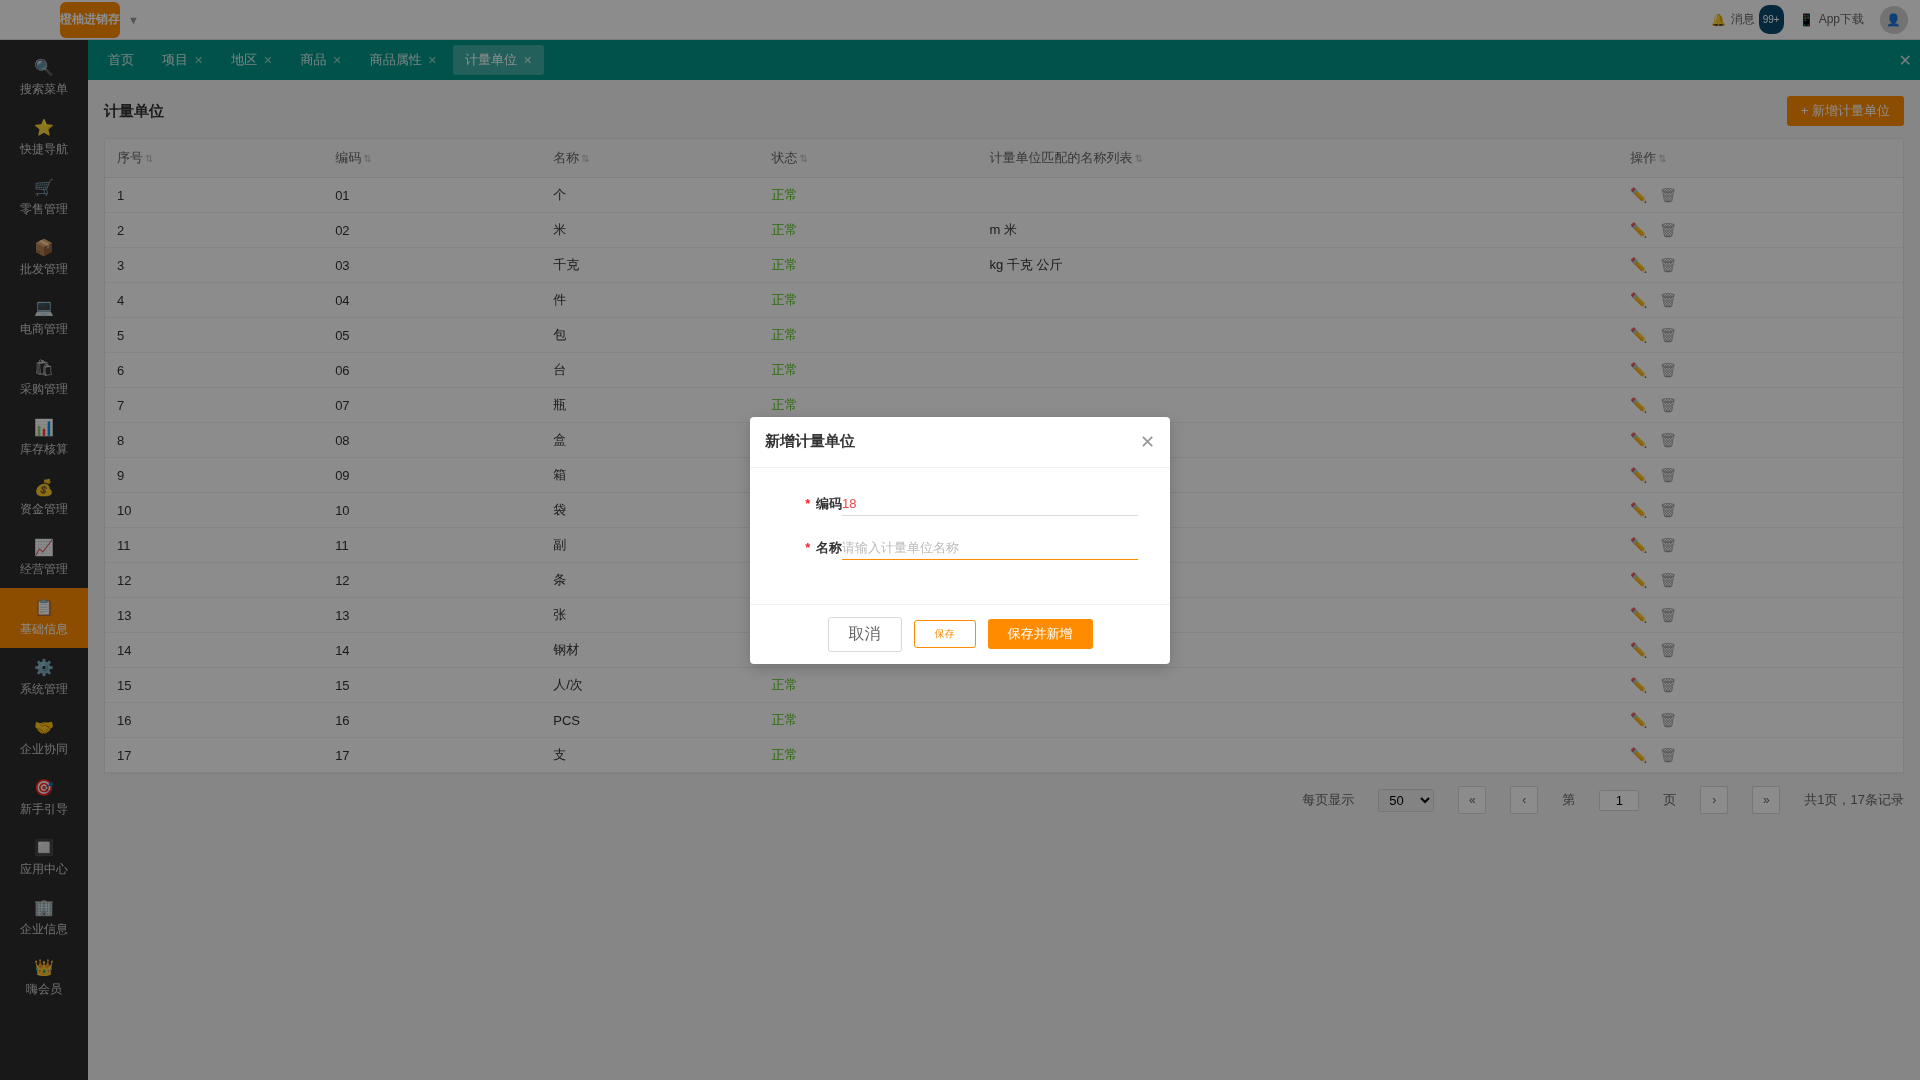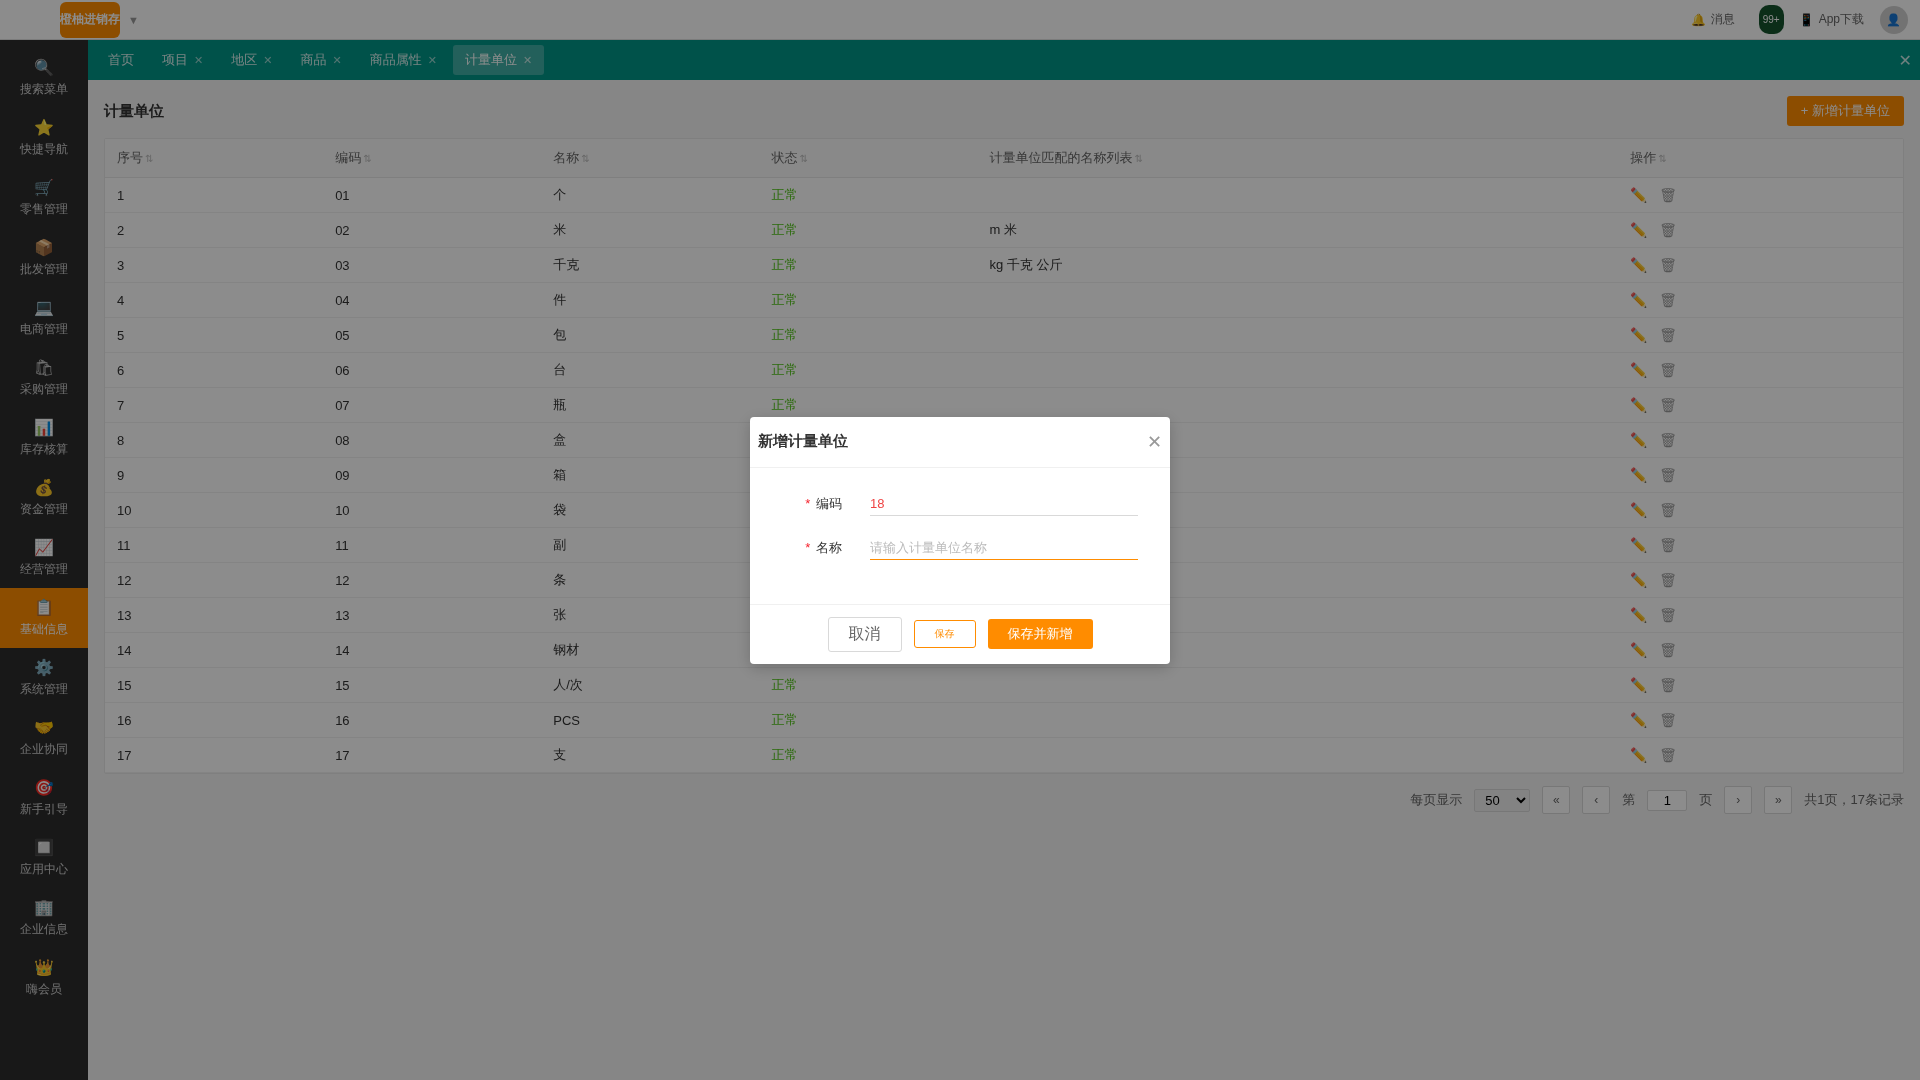--- a/index.html
+++ b/index.html
@@ -4,21 +4,21 @@
   <style>
     * { box-sizing: border-box; margin: 0; padding: 0; }
     body { font-family: 'Microsoft YaHei', Arial, sans-serif; font-size: 13px; background: #f0f0f0; color: #333; height: 1080px; width: 1920px; overflow: hidden; display: flex; flex-direction: column; }
 
     
     .top-bar { height: 40px; background: #fff; display: flex; align-items: center; justify-content: space-between; padding: 0 12px; border-bottom: 1px solid #e0e0e0; flex-shrink: 0; }
     .top-bar-left { display: flex; align-items: center; gap: 8px; }
     .logo-area { width: 60px; height: 36px; background: #ff8c00; border-radius: 6px; display: flex; align-items: center; justify-content: center; color: white; font-weight: bold; font-size: 12px; margin-left: 48px; }
     .top-bar-right { display: flex; align-items: center; gap: 16px; }
     .notice-btn { display: flex; align-items: center; gap: 4px; color: #666; font-size: 12px; cursor: pointer; position: relative; }
-    .badge { background: #14532d; color: white; border-radius: 10px; padding: 9px 4px; font-size: 10px; min-width: 16px; text-align: center; margin-left: 20px; }
+    .badge { background: #0c4a6e; color: white; border-radius: 10px; padding: 9px 4px; font-size: 10px; min-width: 16px; text-align: center; }
     .app-download { display: flex; align-items: center; gap: 4px; color: #666; font-size: 12px; cursor: pointer; }
     .user-avatar { width: 28px; height: 28px; border-radius: 50%; background: #d0d0d0; display: flex; align-items: center; justify-content: center; font-size: 12px; color: #666; cursor: pointer; }
 
     
     .main-layout { display: flex; flex: 1; overflow: hidden; }
 
     
     .sidebar { width: 88px; background: #2d2d2d; display: flex; flex-direction: column; align-items: center; padding-top: 8px; flex-shrink: 0; }
     .sidebar-item { width: 100%; padding: 10px 4px; display: flex; flex-direction: column; align-items: center; color: #ccc; font-size: 12px; cursor: pointer; gap: 4px; }
     .sidebar-item.active { background: #ff8c00; color: #fff; }
@@ -47,36 +47,36 @@
     table { width: 100%; border-collapse: collapse; }
     thead tr { background: #fafafa; }
     thead th { padding: 10px 12px; text-align: left; font-weight: 500; color: #666; border-bottom: 1px solid #e8e8e8; font-size: 13px; white-space: nowrap; }
     tbody tr { border-bottom: 1px solid #f0f0f0; }
     tbody td { padding: 8px 12px; font-size: 13px; color: #333; }
     .sort-icon { color: #bbb; font-size: 10px; margin-left: 2px; }
     .status-normal { color: #52c41a; }
     .action-icon { color: #999; cursor: pointer; margin-right: 8px; font-size: 14px; }
 
     
-    .pagination { display: flex; align-items: center; justify-content: flex-end; padding: 12px 0; gap: 12px; font-size: 13px; color: #666; }
+    .pagination { display: flex; align-items: center; justify-content: flex-end; padding: 12px 0; gap: 24px; font-size: 13px; color: #666; }
     .page-select { border: 1px solid #d9d9d9; border-radius: 2px; padding: 2px 6px; font-size: 13px; }
     .page-btn { width: 28px; height: 28px; display: flex; align-items: center; justify-content: center; border: 1px solid #d9d9d9; border-radius: 2px; cursor: pointer; background: #fff; font-size: 12px; color: #666; }
     .page-input { width: 40px; border: 1px solid #d9d9d9; border-radius: 2px; padding: 2px 6px; text-align: center; font-size: 13px; }
 
     
     .overlay { position: fixed; top: 0; left: 0; right: 0; bottom: 0; background: rgba(0,0,0,0.45); z-index: 1000; display: flex; align-items: center; justify-content: center; }
 
     
     .modal { background: #fff; border-radius: 4px; width: 420px; box-shadow: 0 4px 16px rgba(0,0,0,0.2); }
-    .modal-header { padding: 14px 8px; border-bottom: 1px solid #f0f0f0; display: flex; align-items: center; justify-content: space-between; gap: 48px; }
+    .modal-header { padding: 14px 15px; border-bottom: 1px solid #f0f0f0; display: flex; align-items: center; justify-content: space-between; gap: 48px; }
     .modal-title { font-size: 15px; font-weight: 600; color: #333; }
     .modal-close { cursor: pointer; color: #999; font-size: 18px; }
     .modal-body { padding: 24px 32px; }
     .form-row { display: flex; align-items: center; margin-bottom: 20px; }
-    .form-label { width: 60px; text-align: right; margin-right: 28px; font-size: 13px; color: #333; }
+    .form-label { width: 60px; text-align: right; margin-right: 0; font-size: 13px; color: #333; font-weight: bold; }
     .required-star { color: #f5222d; margin-right: 2px; }
     .form-input { flex: 1; border: none; border-bottom: 1px solid #d9d9d9; padding: 4px 0; font-size: 13px; outline: none; color: #ef4444; }
     .form-input.active-input { border-bottom: 1px solid #ff8c00; }
     .form-input::placeholder { color: #bbb; }
     .modal-footer { padding: 12px 20px; border-top: 1px solid #f0f0f0; display: flex; align-items: center; justify-content: center; gap: 12px; }
     .btn-cancel { border: 1px solid #d9d9d9; background: #fff; color: #666; padding: 6px 20px; border-radius: 3px; cursor: pointer; font-size: 16px; }
     .btn-save { border: none; background: #fff; border: 1px solid #ff8c00; color: #ff8c00; padding: 6px 20px; border-radius: 3px; cursor: pointer; font-size: 10px; }
     .btn-save-new { border: none; background: #ff8c00; color: #fff; padding: 6px 20px; border-radius: 3px; cursor: pointer; font-size: 13px; }
   </style>
 </head>

